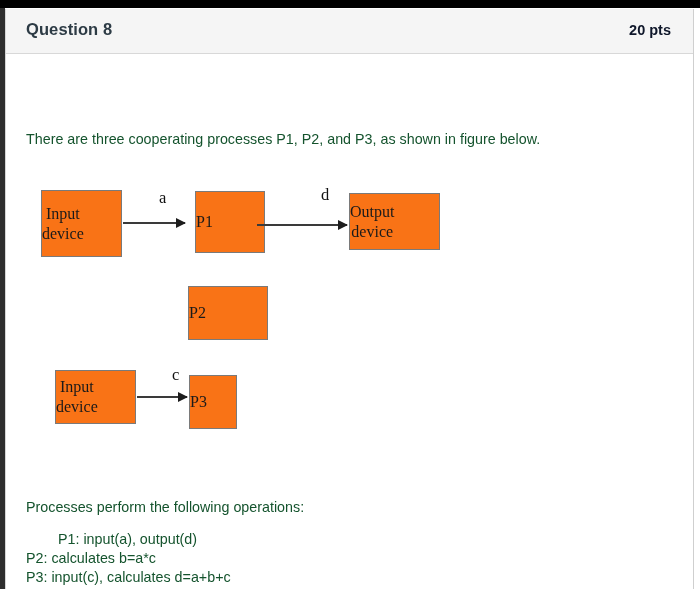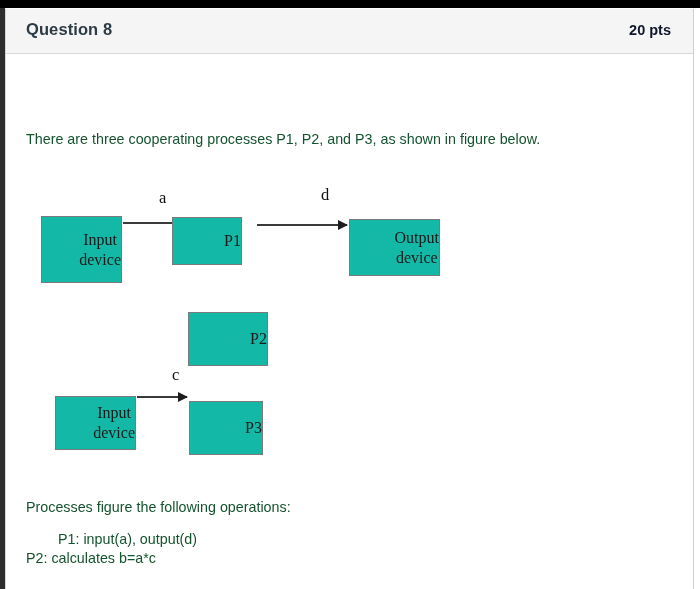--- a/index.html
+++ b/index.html
@@ -99,31 +99,30 @@
   
   .figure {
     position: absolute;
     left: 0; top: 0;
     width: 689px;
     height: 534px;
   }
   .node {
     position: absolute;
     border: 1px solid #7a7a7a;
-    background: #14b8a6;
+    background: #f97316;
     box-sizing: border-box;
     font-family: "Liberation Serif", serif;
     font-size: 16px;
     color: #1a1a1a;
     display: flex;
     align-items: center;
-    justify-content: flex-end;
+    justify-content: flex-start;
     text-align: center;
     line-height: 20px;
-    margin-top: 26px;
   }
   .edge-label {
     position: absolute;
     font-family: "Liberation Serif", serif;
     font-size: 16.5px;
     color: #111111;
   }
   .arrow {
     position: absolute;
     height: 2px;
@@ -135,25 +134,25 @@
     right: -1px;
     top: -4px;
     width: 0; height: 0;
     border-top: 5px solid transparent;
     border-bottom: 5px solid transparent;
     border-left: 10px solid #1d1d1d;
   }
 
   
   .n-input1  { left: 35px;  top: 136px; width: 81px;  height: 67px; }
-  .n-p1      { left: 166px; top: 137px; width: 70px;  height: 48px; padding-left: 31px; }
+  .n-p1      { left: 189px; top: 137px; width: 70px;  height: 62px; }
   .n-output  { left: 343px; top: 139px; width: 91px;  height: 57px; }
   .n-p2      { left: 182px; top: 232px; width: 80px;  height: 54px; }
   .n-input2  { left: 49px;  top: 316px; width: 81px;  height: 54px; }
-  .n-p3      { left: 183px; top: 321px; width: 74px;  height: 54px; }
+  .n-p3      { left: 183px; top: 321px; width: 48px;  height: 54px; }
 
   .a-1 { left: 117px; top: 168px; width: 62px; }
   .a-2 { left: 251px; top: 170px; width: 90px; }
   .a-3 { left: 131px; top: 342px; width: 50px; }
 
   .l-a { left: 153px; top: 134px; }
   .l-d { left: 315px; top: 131px; }
   .l-c { left: 166px; top: 311px; }
 </style>
 </head>
@@ -208,19 +207,20 @@
           </span>
         </div>
 
         <div class="arrow a-3"></div>
         <div class="edge-label l-c">c</div>
 
         <div class="node n-p3">P3</div>
 
       </div>
 
-      <div class="para ops-head">Processes figure the following operations:</div>
+      <div class="para ops-head">Processes perform the following operations:</div>
       <div class="para op-1">P1: input(a), output(d)</div>
       <div class="para op-2">P2: calculates b=a*c</div>
+      <div class="para op-3">P3: input(c), calculates d=a+b+c</div>
 
     </div>
   </div>
 </div>
 
 </body></html>

